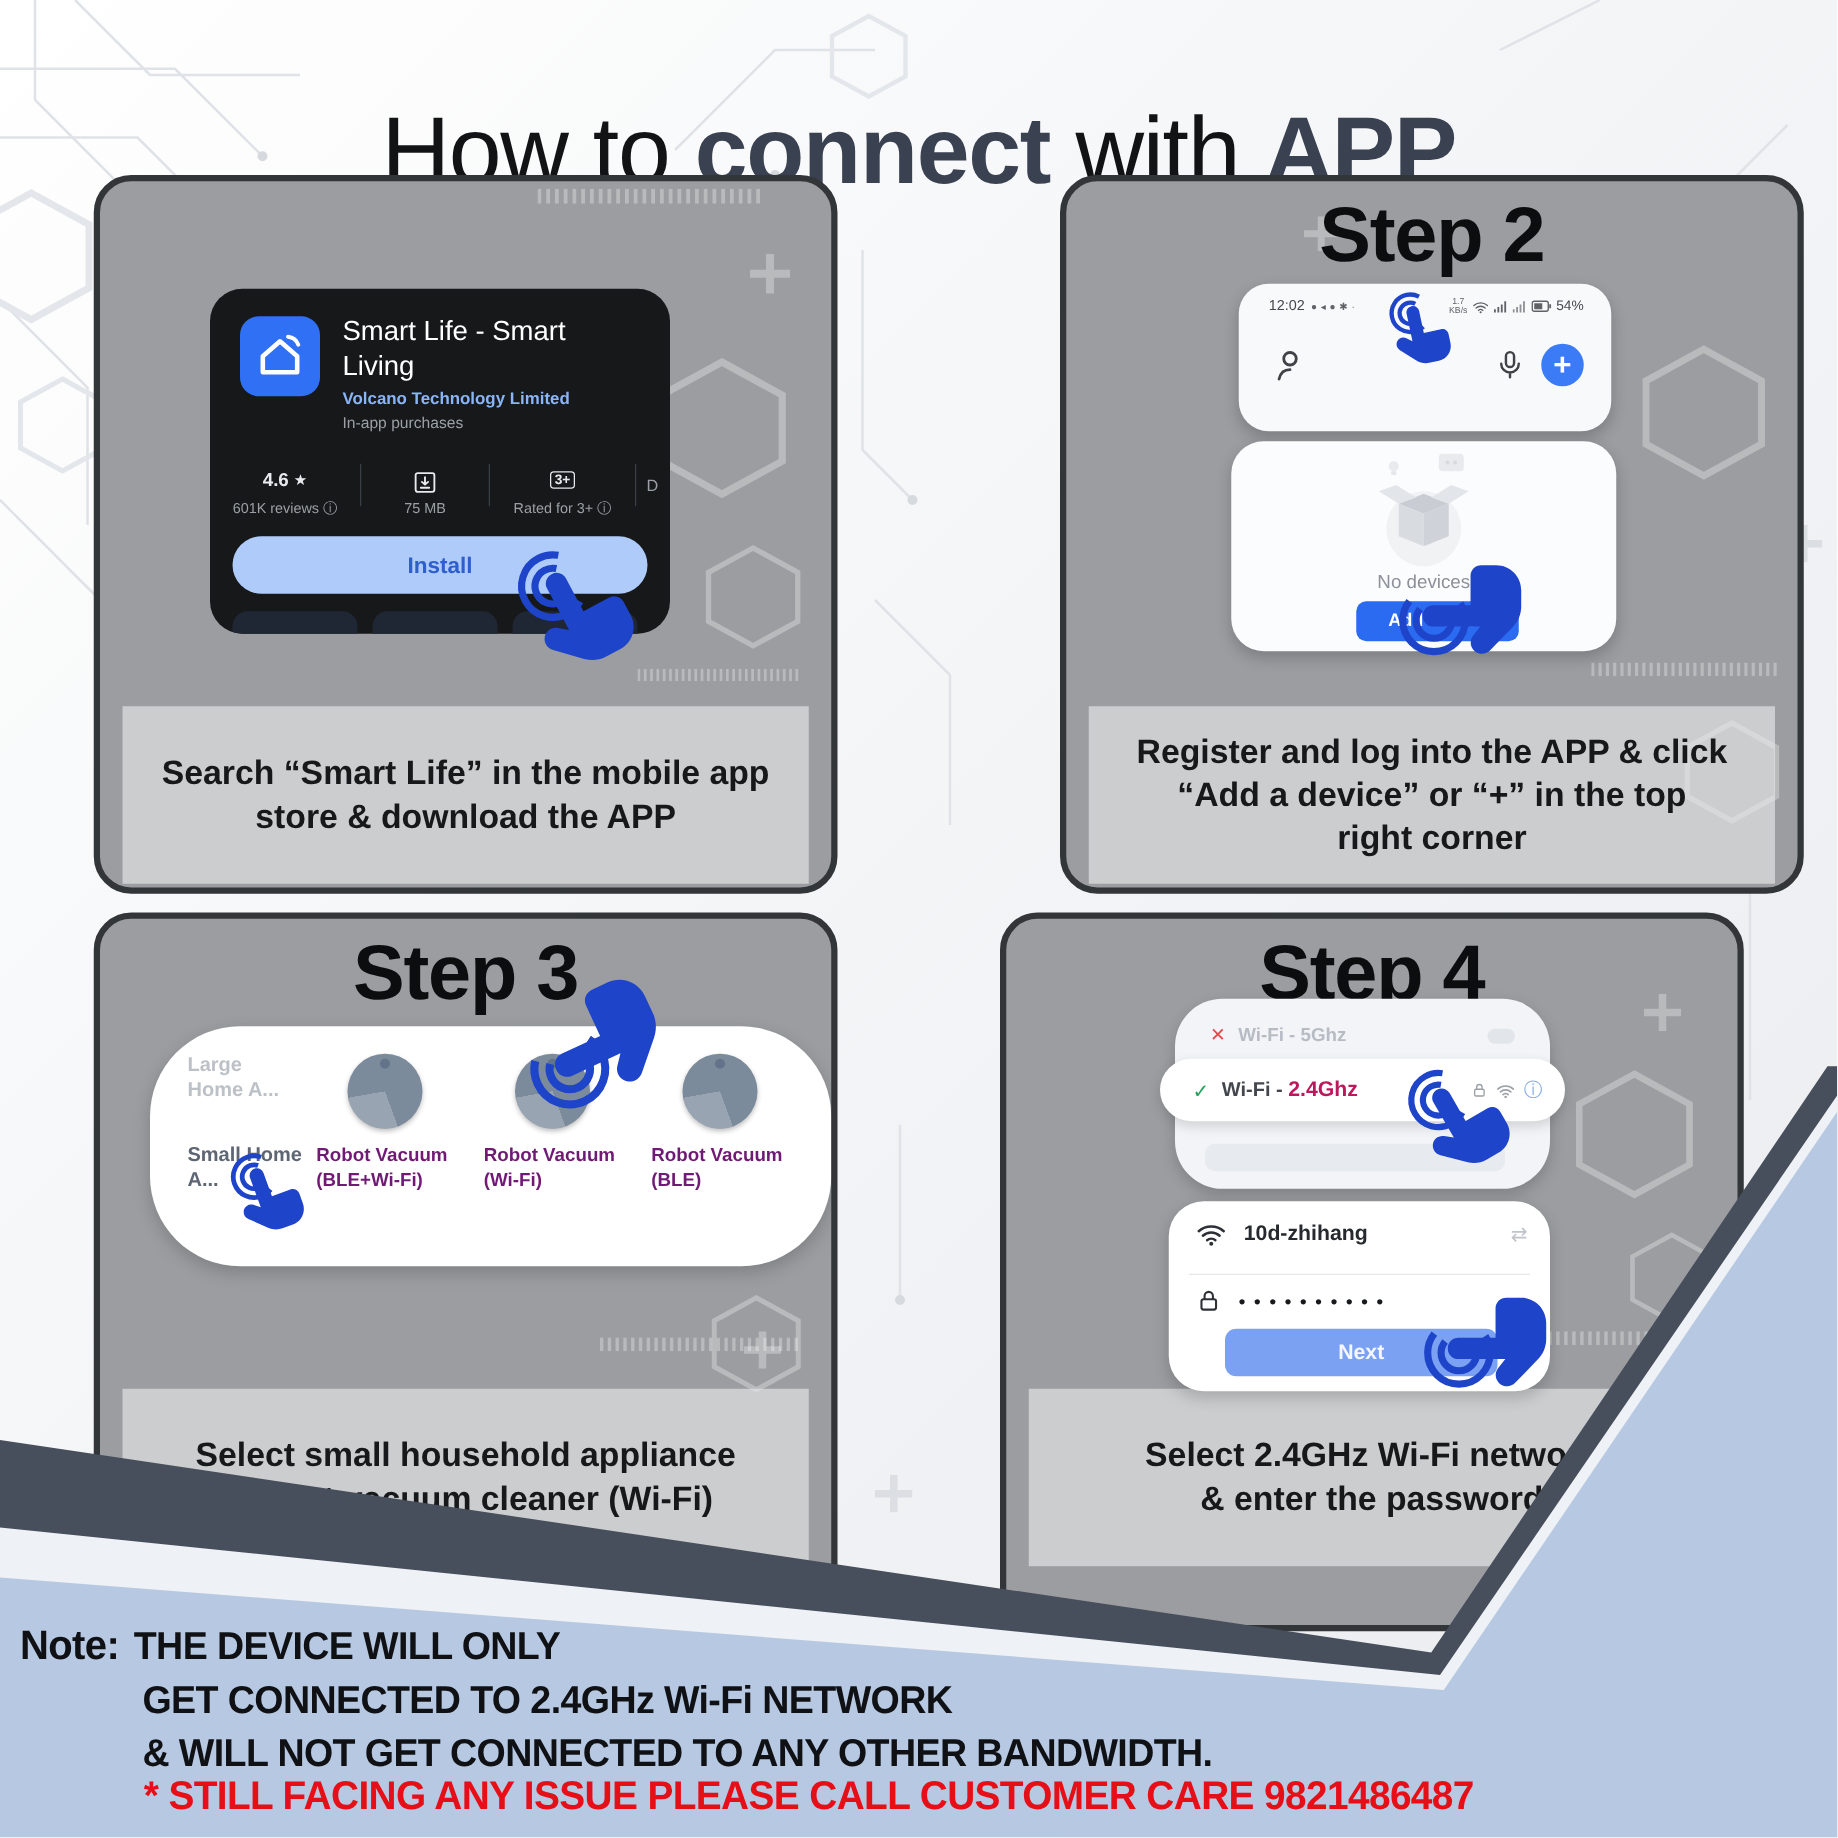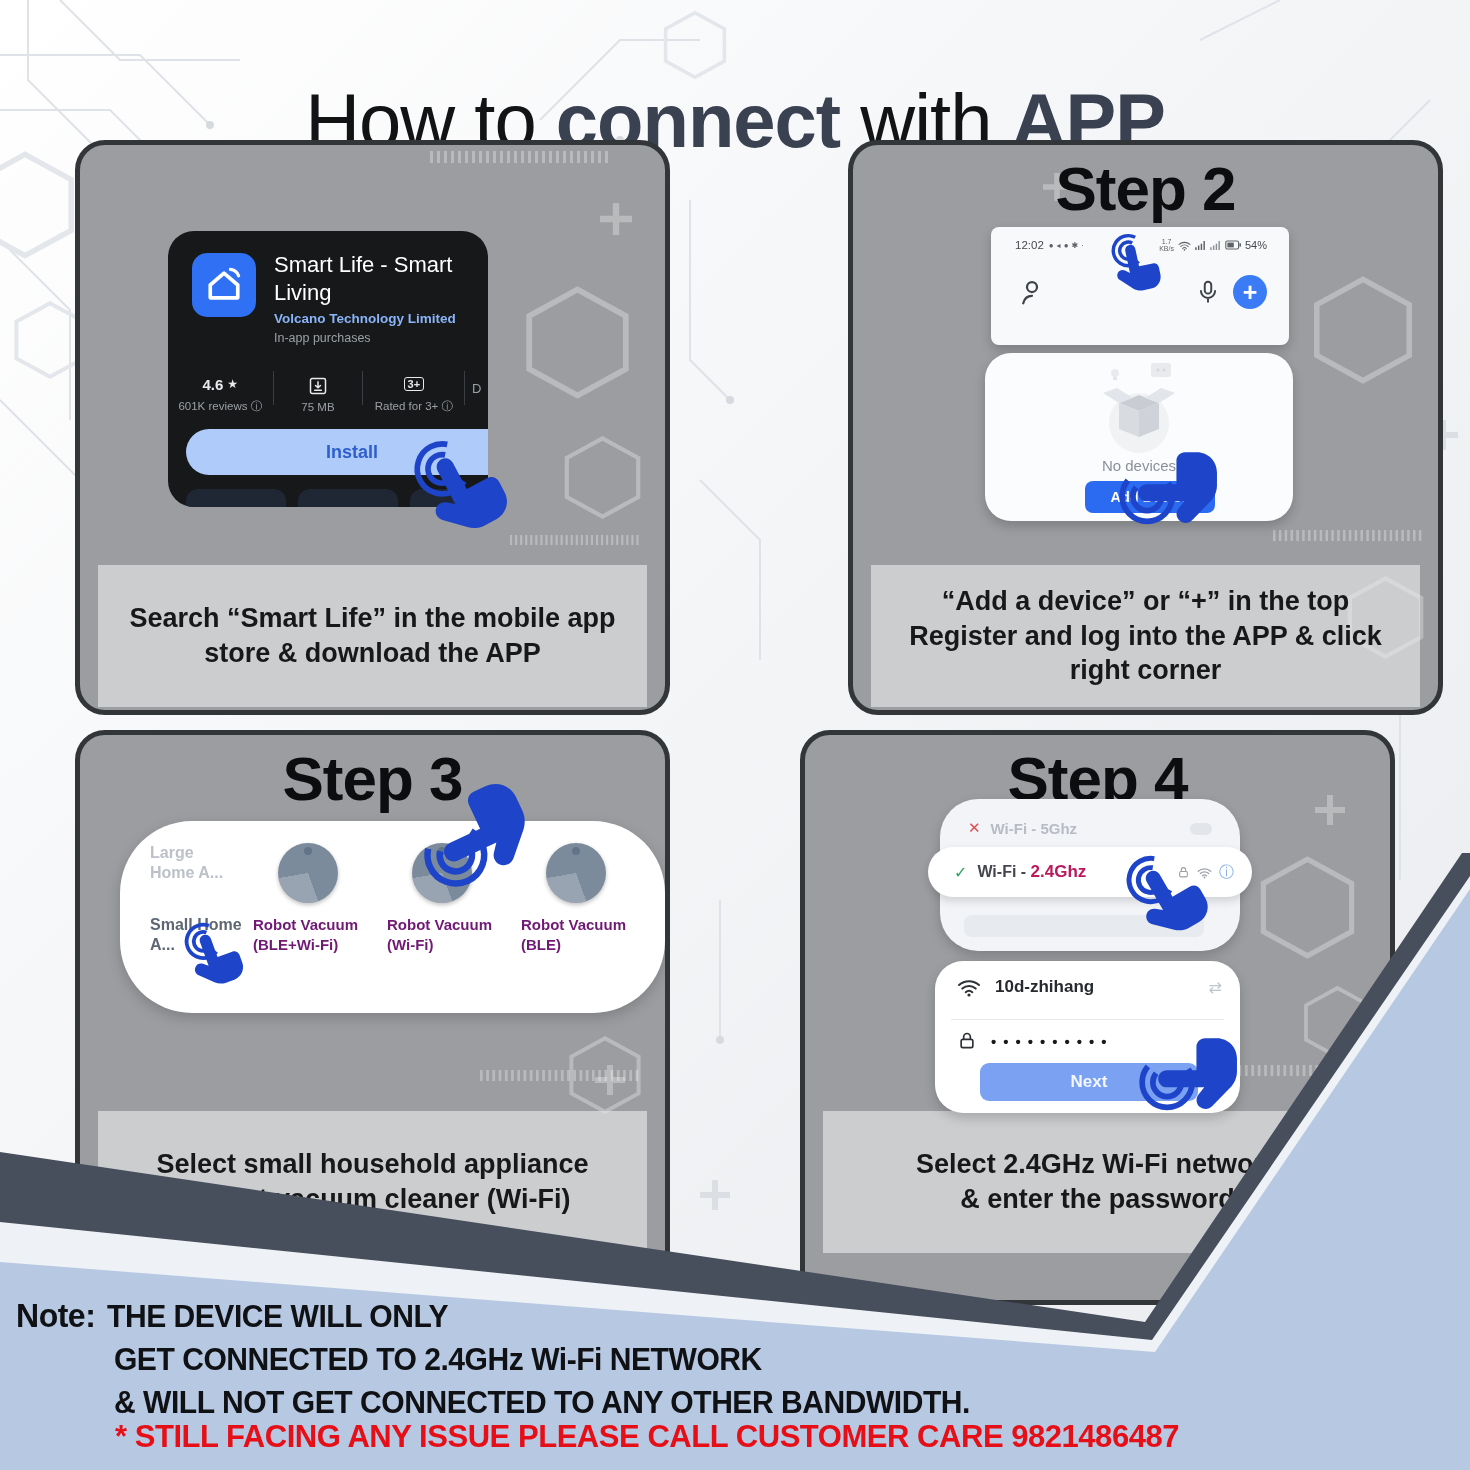--- a/index.html
+++ b/index.html
@@ -27,21 +27,21 @@
   .caption{position:absolute;left:18px;right:18px;height:142px;
     background:rgba(235,236,238,.6);display:flex;flex-direction:column;
     justify-content:center;align-items:center;z-index:4;}
   .caption div{font-size:27px;font-weight:700;color:#17181a;line-height:1.28;text-align:center;}
   .cap-top{top:420px}.cap-bottom{top:376px}
 
   
   .hand{position:absolute;color:#1e44c9;z-index:8;}
 
   
-  .ps-card{position:absolute;left:88px;top:86px;width:320px;height:276px;
+  .ps-card{position:absolute;left:88px;top:86px;width:368px;height:276px;
     background:#161819;border-radius:26px;overflow:hidden;z-index:5;}
   .ps-icon{position:absolute;left:24px;top:22px;width:64px;height:64px;border-radius:15px;
     background:#2f70f5;display:flex;align-items:center;justify-content:center;}
   .ps-name{position:absolute;left:106px;top:20px;font-size:22px;line-height:1.25;
     color:#ffffff;font-weight:500;}
   .ps-dev{position:absolute;left:106px;top:80px;font-size:13.5px;color:#8ab4f8;font-weight:600;}
   .ps-iap{position:absolute;left:106px;top:100px;font-size:12.5px;color:#9aa0a6;}
   .ps-stats{position:absolute;left:0;top:130px;width:100%;height:54px;
     display:flex;align-items:center;}
   .ps-col{display:flex;flex-direction:column;align-items:center;justify-content:center;gap:5px;}
@@ -49,21 +49,21 @@
   .ps-col .bot{font-size:11.5px;color:#9aa0a6;}
   .ps-sep{width:1px;height:34px;background:#3a3f45;}
   .age-badge{border:1.5px solid #e8eaed;border-radius:3px;font-size:11px;padding:0 3px;font-weight:700;}
   .ps-install{position:absolute;left:18px;top:198px;width:332px;height:46px;border-radius:23px;
     background:#aecbfa;display:flex;align-items:center;justify-content:center;
     font-size:18px;font-weight:700;color:#2e5fcc;}
   .ps-chips{position:absolute;left:18px;top:258px;display:flex;gap:12px;}
   .ps-chip{width:100px;height:40px;border-radius:12px;background:#202734;}
 
   
-  .ph-card1{position:absolute;left:138px;top:82px;width:298px;height:118px;border-radius:8px;
+  .ph-card1{position:absolute;left:138px;top:82px;width:298px;height:118px;border-radius:24px;
     background:#f7f9fb;box-shadow:0 5px 12px rgba(0,0,0,.2);z-index:5;}
   .sb{position:absolute;left:24px;right:22px;top:11px;display:flex;justify-content:space-between;align-items:center;}
   .sb-left{font-size:11.5px;color:#45484d;display:flex;align-items:center;gap:5px;}
   .sb-glyphs{font-size:8px;color:#5f6368;letter-spacing:3px;}
   .sb-right{display:flex;align-items:center;gap:4px;color:#45484d;}
   .sb-kb{font-size:7px;line-height:1;text-align:center;color:#5f6368;}
   .sb-batt{font-size:11px;color:#45484d;}
   .ph-row2{position:absolute;left:26px;right:22px;top:48px;display:flex;align-items:center;}
   .plus-btn{width:34px;height:34px;border-radius:50%;background:#3b7cf6;color:#fff;
     display:flex;align-items:center;justify-content:center;font-size:25px;font-weight:600;line-height:1;}
@@ -356,22 +356,22 @@
         <polygon points="70,42 50,50 50,76 70,68" fill="#cfd3d9"></polygon>
       </svg>
       <div class="nd-text">No devices</div>
       <div class="add-btn">Add Device</div>
     </div>
     <svg class="hand" style="left:262px;top:262px;width:150px;height:150px;transform:rotate(-90deg)">
         <use href="#sym-hand"></use>
       </svg>
 
     <div class="caption cap-top">
+      <div>Register and log into the APP &amp; click</div>
       <div>“Add a device” or “+” in the top</div>
-      <div>Register and log into the APP &amp; click</div>
       <div>right corner</div>
     </div>
   </section>
 
   <section class="panel" id="panel3">
     <svg class="panel-deco" viewBox="0 0 585 565">
       <use href="#sym-hex" x="445" y="165" width="105" height="105"></use>
       <use href="#sym-hex" x="485" y="300" width="80" height="80"></use>
       <use href="#sym-plus" x="515" y="330" width="30" height="30"></use>
       <use href="#sym-ticks" x="400" y="335" width="160" height="11"></use>

